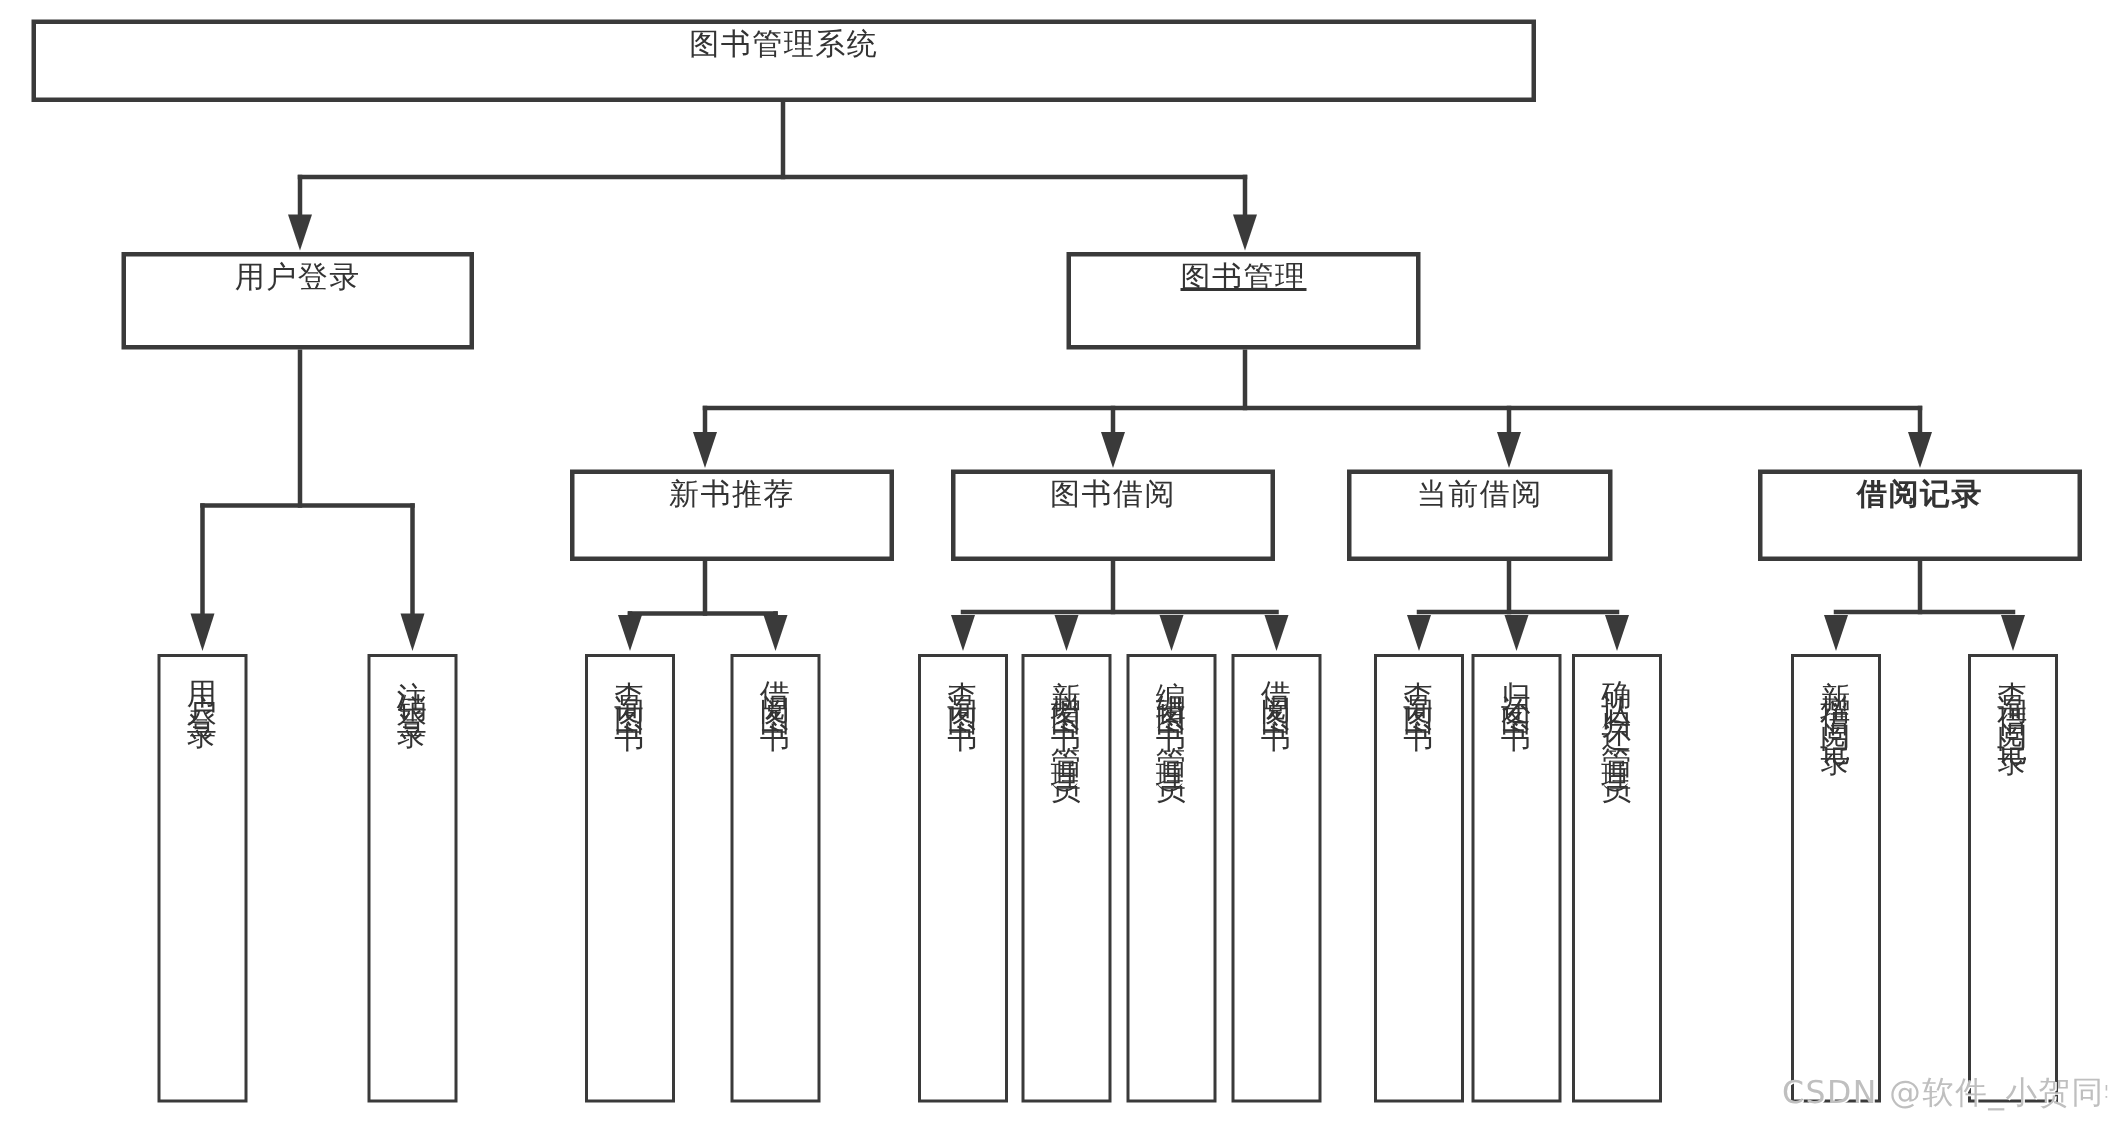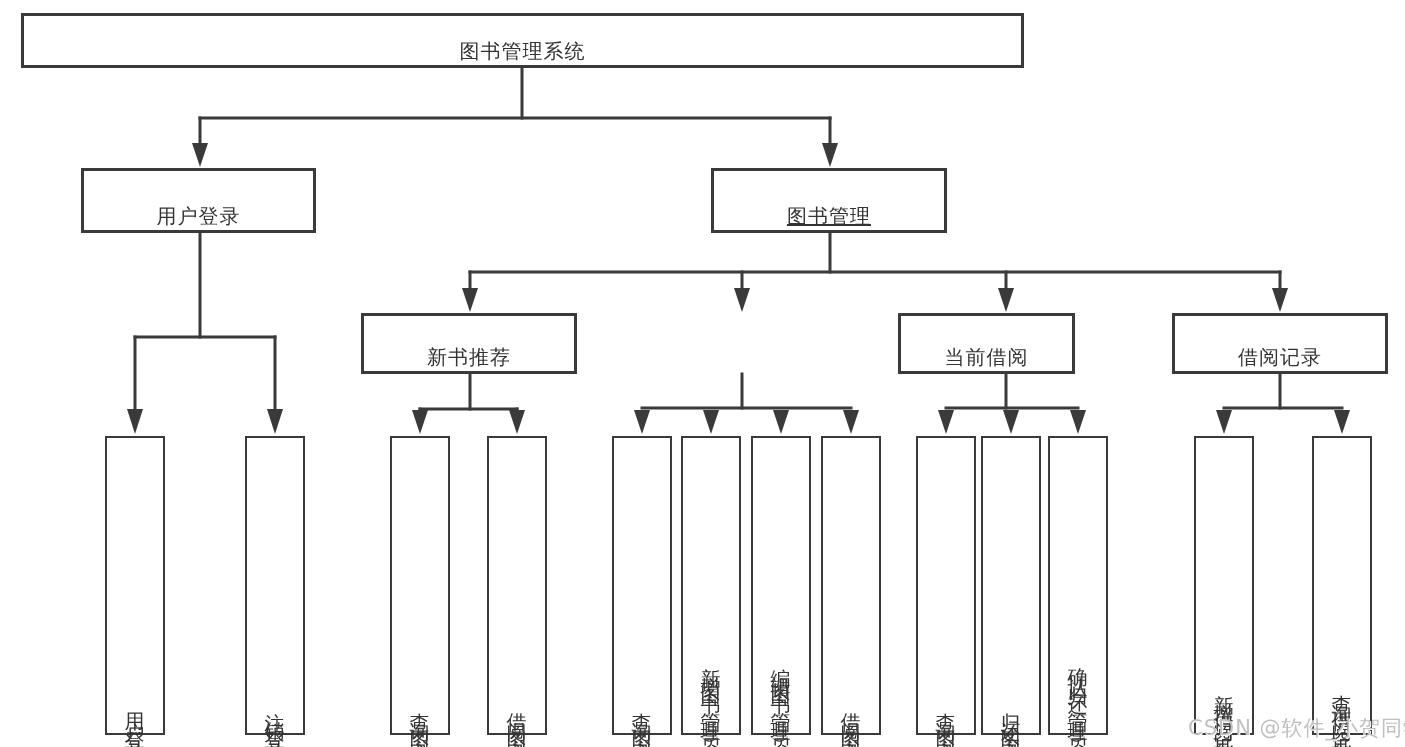--- a/index.html
+++ b/index.html
@@ -19,21 +19,21 @@
     left: 0; top: 0;
     width: 1405px; height: 747px;
     pointer-events: none;
   }
 
   .node {
     position: absolute;
     background: #ffffff;
     border: 3px solid #3a3a3a;
     display: flex;
-    align-items: flex-end;
+    align-items: flex-start;
     justify-content: center;
     font-size: 20px;
     letter-spacing: 1px;
     color: #333333;
     white-space: nowrap;
   }
 
   .leaf {
     border-width: 2px;
   }
@@ -134,27 +134,30 @@
     <span>图书管理系统</span>
   </div>
 
   <div class="node" style="left:81px; top:168px; width:235px; height:65px;">
     <span>用户登录</span>
   </div>
   <div class="node" style="left:711px; top:168px; width:236px; height:65px;text-decoration:underline;">
     <span>图书管理</span>
   </div>
 
-  <div class="node" style="left:361px; top:313px; width:216px; height:61px;">
+  <div class="node" style="left:380px; top:313px; width:216px; height:61px;">
     <span>新书推荐</span>
+  </div>
+  <div class="node" style="left:634px; top:313px; width:216px; height:61px;">
+    <span>图书借阅</span>
   </div>
   <div class="node" style="left:898px; top:313px; width:177px; height:61px;">
     <span>当前借阅</span>
   </div>
-  <div class="node" style="left:1172px; top:313px; width:216px; height:61px;">
+  <div class="node" style="left:1172px; top:313px; width:216px; height:61px;font-weight:bold;">
     <span>借阅记录</span>
   </div>
 
   <div class="node leaf" style="left:105px; top:436px; width:60px; height:299px;">
     <span class="vtext">用户登录</span>
   </div>
   <div class="node leaf" style="left:245px; top:436px; width:60px; height:299px;">
     <span class="vtext">注销登录</span>
   </div>
 

